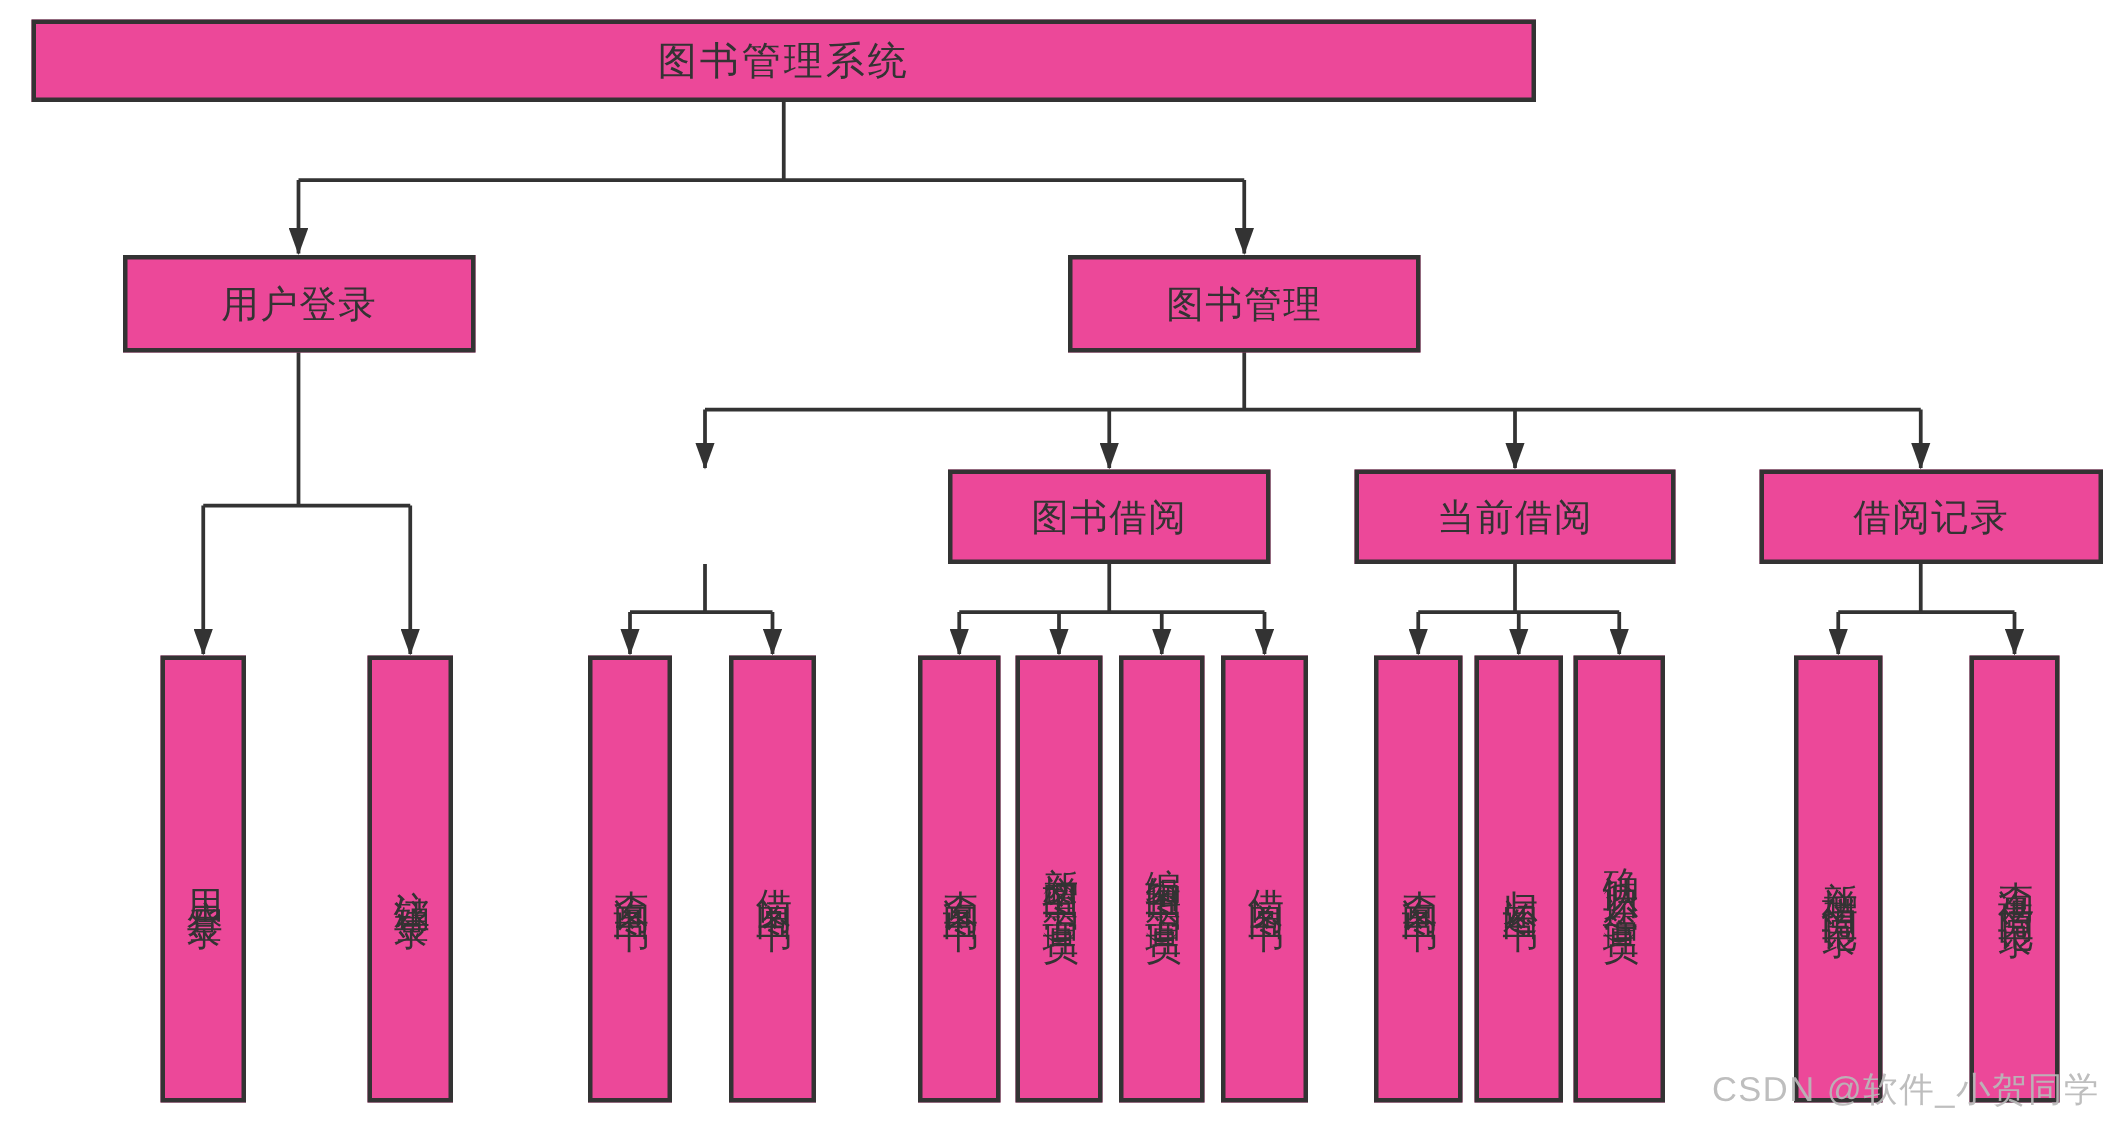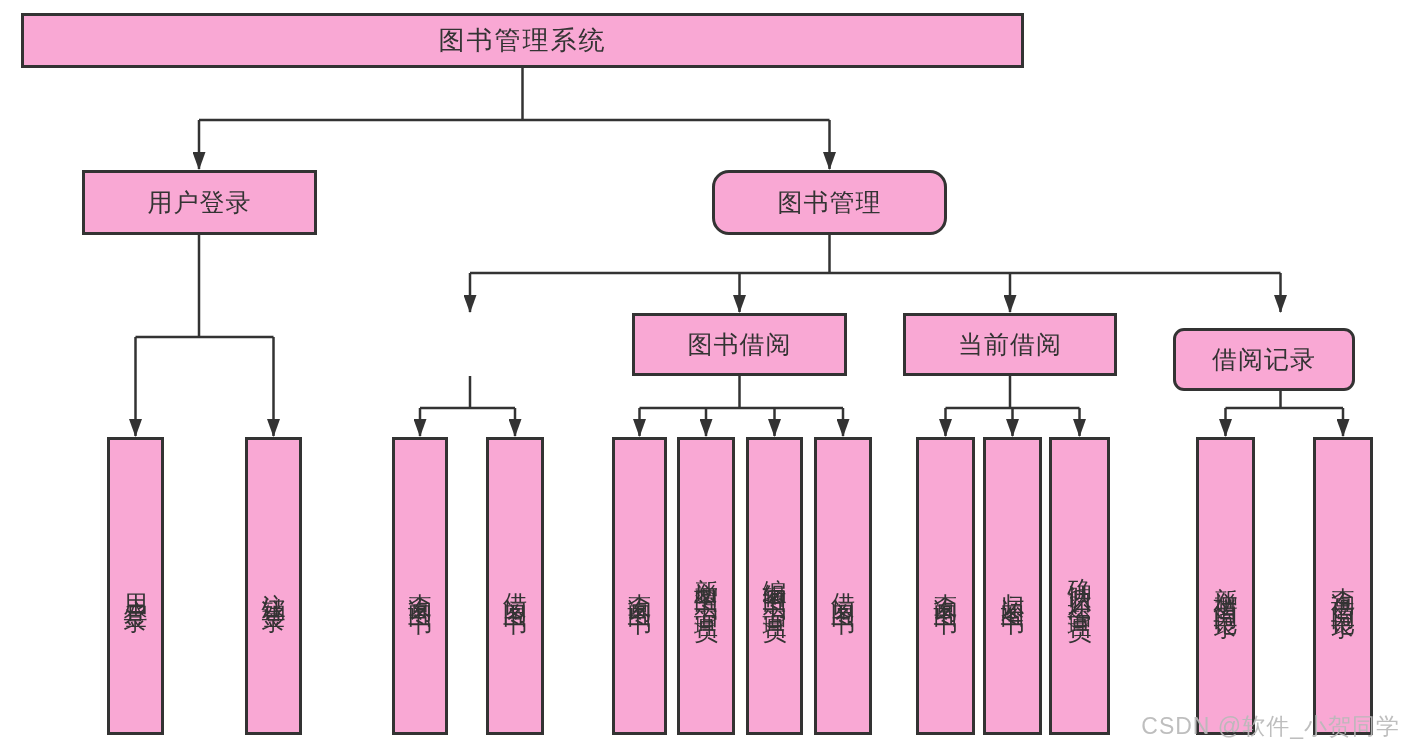--- a/index.html
+++ b/index.html
@@ -19,21 +19,21 @@
   #wires {
     position: absolute;
     left: 0;
     top: 0;
     width: 1405px;
     height: 747px;
   }
   .node {
     position: absolute;
     box-sizing: border-box;
-    background: #f9a8d4;
+    background: #ec4899;
     border: 3px solid #333333;
     display: flex;
     align-items: center;
     justify-content: center;
     text-align: center;
     color: #333333;
   }
   .hnode { font-size: 25px; letter-spacing: 1px; }
   .rootnode { font-size: 26px; letter-spacing: 2px; }
   .vnode { font-size: 24px; }
@@ -110,31 +110,31 @@
     </g>
   </svg>
 
   <div class="node hnode rootnode" style="left:21px; top:13px; width:1003px; height:55px;">
     <span>图书管理系统</span>
   </div>
 
   <div class="node hnode" style="left:82px; top:170px; width:235px; height:65px;">
     <span>用户登录</span>
   </div>
-  <div class="node hnode" style="left:712px; top:170px; width:235px; height:65px;border-radius:17px;">
+  <div class="node hnode" style="left:712px; top:170px; width:235px; height:65px;">
     <span>图书管理</span>
   </div>
 
   <div class="node hnode" style="left:632px; top:313px; width:215px; height:63px;font-family:Liberation Serif, serif;">
     <span>图书借阅</span>
   </div>
   <div class="node hnode" style="left:903px; top:313px; width:214px; height:63px;">
     <span>当前借阅</span>
   </div>
-  <div class="node hnode" style="left:1173px; top:328px; width:182px; height:63px;border-radius:11px;">
+  <div class="node hnode" style="left:1173px; top:313px; width:229px; height:63px;">
     <span>借阅记录</span>
   </div>
 
   <div class="node vnode" style="left:107px; top:437px; width:57px; height:298px;">
     <span class="vtext">用户登录</span>
   </div>
   <div class="node vnode" style="left:245px; top:437px; width:57px; height:298px;">
     <span class="vtext">注销登录</span>
   </div>
 

